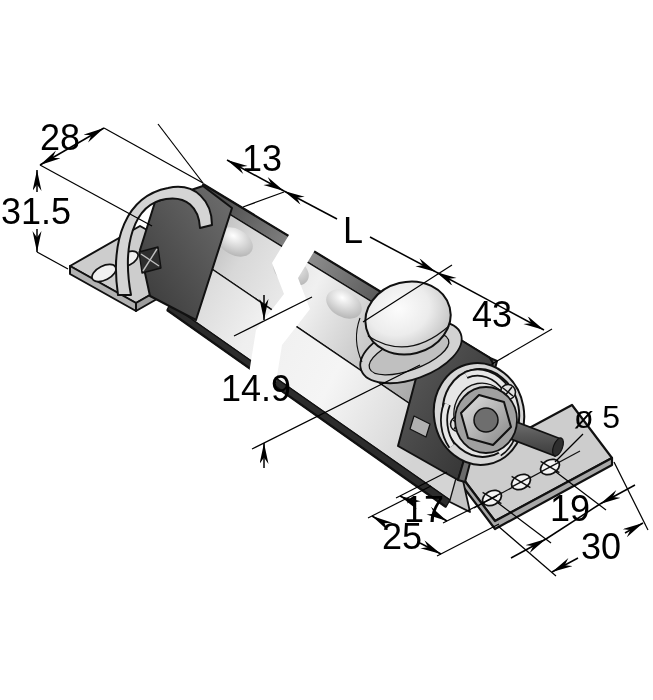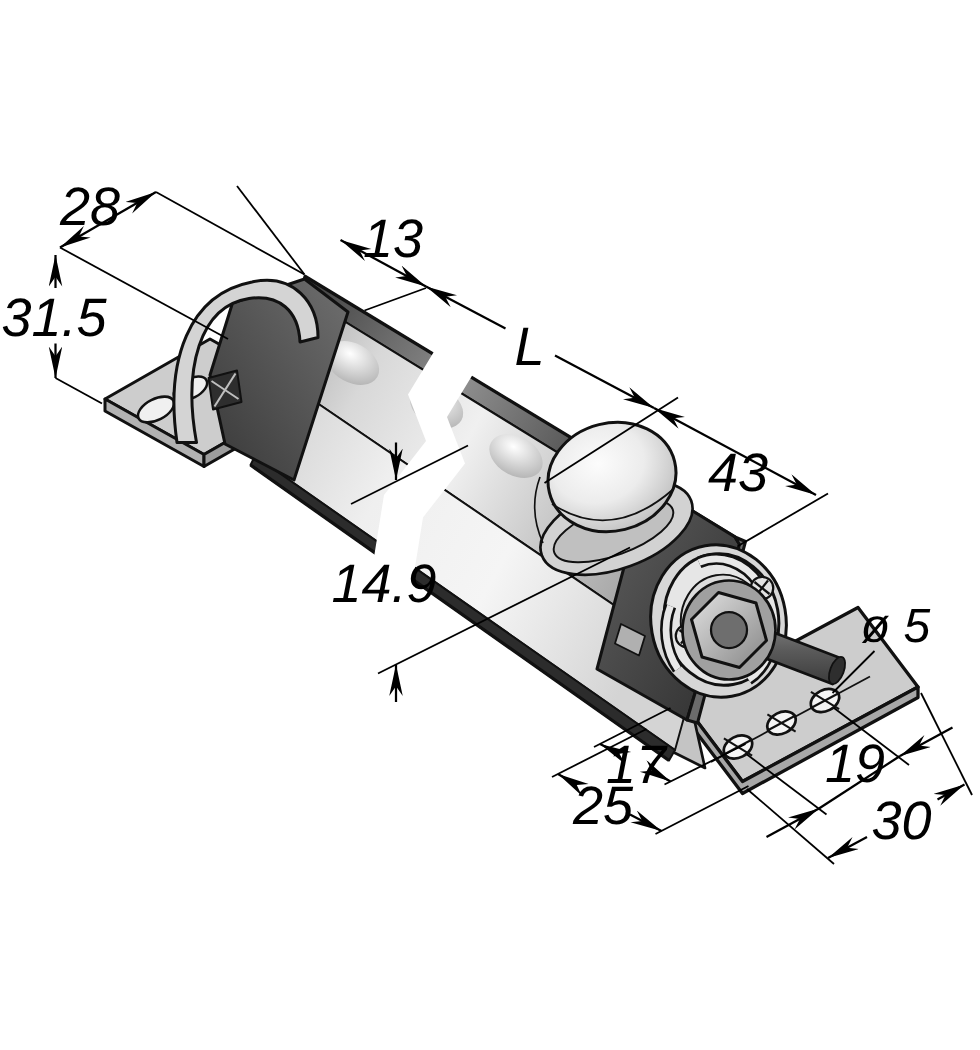--- a/index.html
+++ b/index.html
@@ -1,17 +1,17 @@
 <!DOCTYPE html>
 <html><head>
 <meta charset="utf-8">
 <style>
   html,body{margin:0;padding:0;background:#fff;}
   .stage{position:relative;width:653px;height:700px;background:#ffffff;overflow:hidden;
-         font-family:"Liberation Sans", sans-serif;font-style:italic;}
+         font-family:"Liberation Sans", sans-serif;}
   svg{display:block;}
   text.dim{font-family:"Liberation Sans", sans-serif;
            font-size:36px;fill:#000;text-anchor:middle;}
   text.dim.small{font-size:32px;}
 </style>
 </head>
 <body>
 
 <div class="stage">
 <svg width="653" height="700" viewBox="0 0 653 700">

